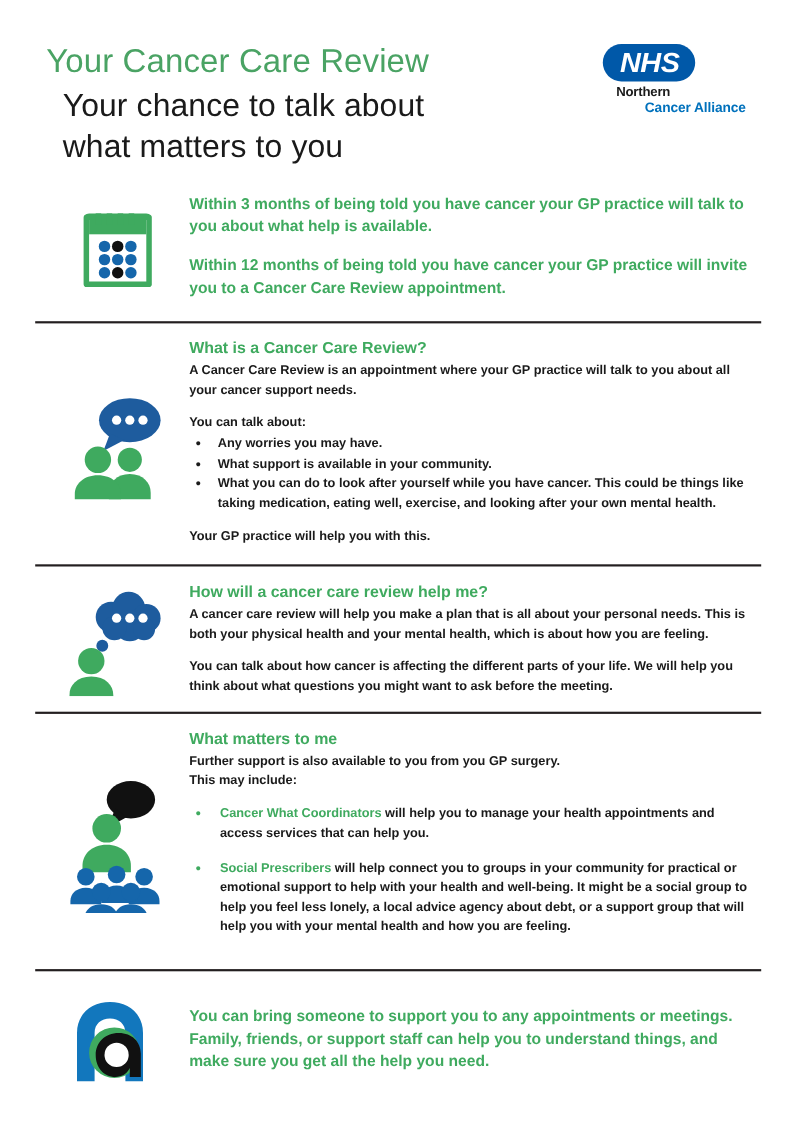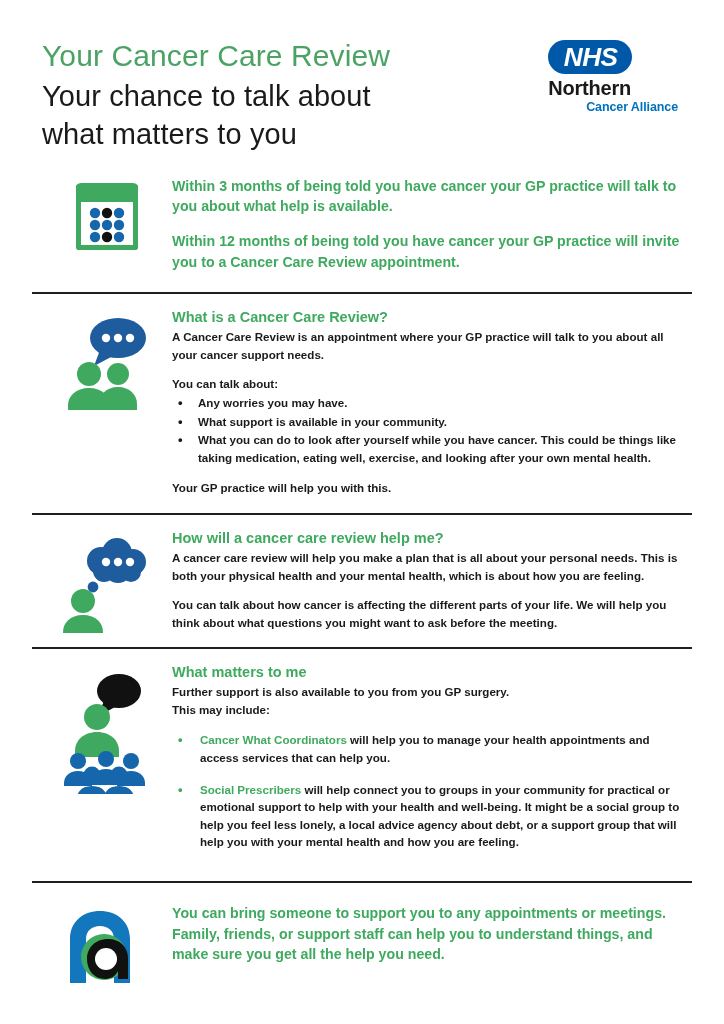--- a/index.html
+++ b/index.html
@@ -33,20 +33,21 @@
     line-height: 1.22;
     letter-spacing: 0.1px;
   }
   .title-black {
     color: #1a1a1a;
     font-size: 29px;
     font-weight: 400;
     line-height: 1.33;
     letter-spacing: 0.1px;
     margin-top: 2px;
+    margin-left: 15px;
   }
   .title-black .l2 { display: block; }
 
   
   .nhs-logo {
     flex: 0 0 auto;
     text-align: left;
     padding-top: 2px;
     margin-right: 16px;
   }
@@ -64,43 +65,44 @@
     font-family: "Liberation Sans", sans-serif;
     font-weight: bold;
     font-style: italic;
     font-size: 25px;
     letter-spacing: -0.5px;
     transform: scaleX(1.05);
   }
   .nhs-northern {
     color: #1a1a1a;
     font-weight: bold;
-    font-size: 20px;
+    font-size: 12px;
     line-height: 1.15;
     margin-top: 3px;
     letter-spacing: -0.2px;
+    margin-left: 12px;
   }
   .nhs-alliance {
     color: #0071bc;
     font-weight: bold;
     font-size: 12.5px;
     line-height: 1.15;
     letter-spacing: -0.1px;
     margin-left: 38px;
   }
 
   
   .divider {
     height: 2px;
     background: #231f20;
     margin: 0 32px;
   }
   .section {
     display: flex;
-    align-items: flex-start;
+    align-items: center;
     padding: 0 30px 0 42px;
   }
   .icon-col {
     flex: 0 0 130px;
     display: flex;
     justify-content: center;
     padding-top: 6px;
   }
   .text-col { flex: 1 1 auto; padding-right: 4px; }
 

